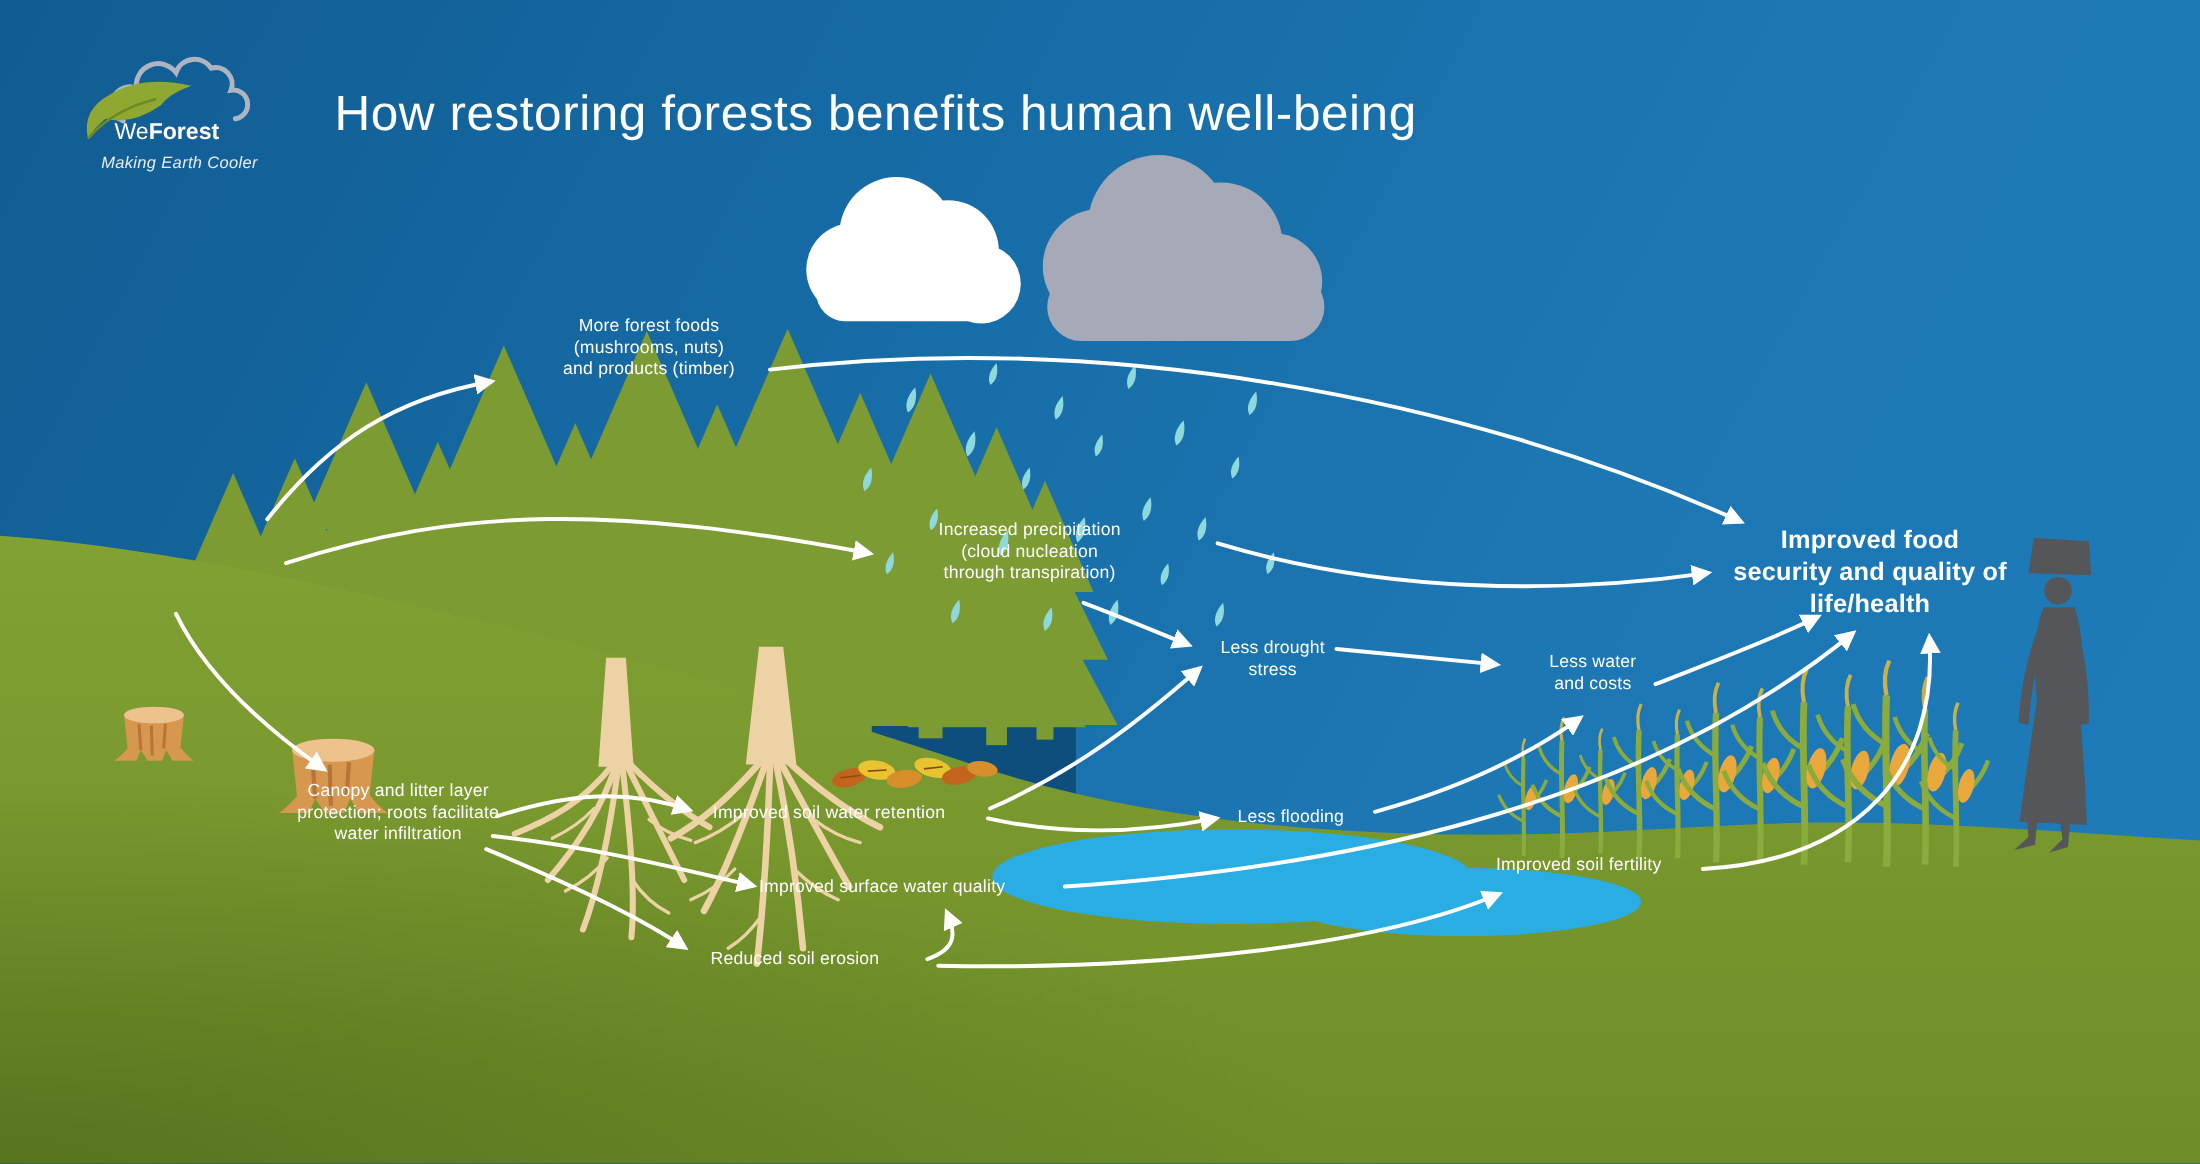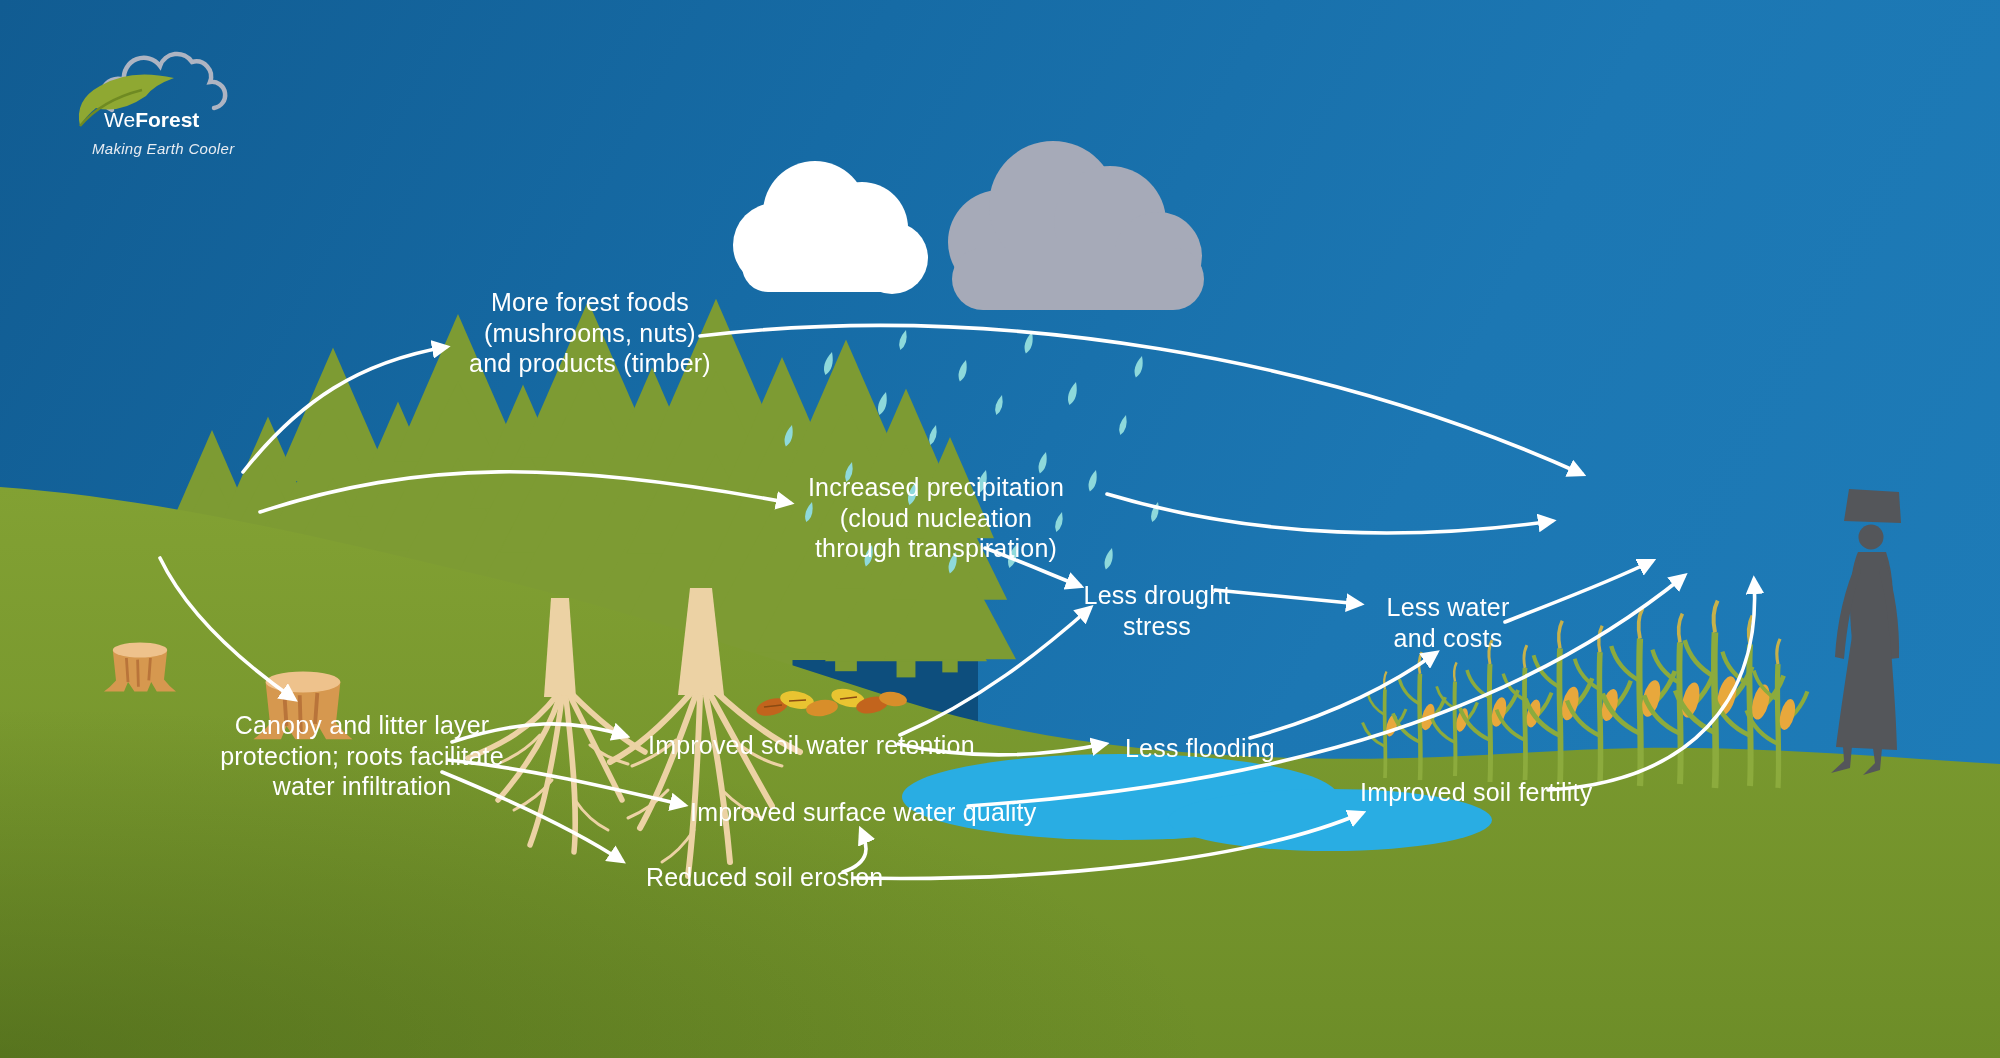--- a/index.html
+++ b/index.html
@@ -1,21 +1,21 @@
 <!DOCTYPE html>
 <html><head>
 <meta charset="utf-8">
 <style>
   html,body{margin:0;padding:0;background:#0c3a5e;}
   #stage{position:relative;width:2000px;height:1058px;overflow:hidden;
          font-family:"Liberation Sans",sans-serif;
          background:linear-gradient(118deg,#115c92 0%,#166ba5 35%,#1c77b3 65%,#1e7cb8 100%);}
   #scene{position:absolute;left:0;top:0;}
   .lbl{position:absolute;color:#ffffff;white-space:pre-line;line-height:1.22;
-       font-size:25px;letter-spacing:.2px;}
+       font-size:16px;letter-spacing:.2px;}
   .center{text-align:center;transform:translateX(-50%);}
   .big-left{font-size:39px;font-weight:bold;line-height:1.1;letter-spacing:.5px;}
   .big-right{font-size:23px;font-weight:bold;line-height:1.25;}
   #title{position:absolute;left:304px;top:77px;color:#fff;font-size:45px;
          font-weight:300;letter-spacing:.5px;}
   #logo{position:absolute;left:72px;top:48px;width:230px;height:125px;}
   #logo .brand{position:absolute;left:32px;top:60px;color:#fff;font-size:21px;}
   #logo .brand b{font-weight:bold;}
   #logo .tag{position:absolute;left:20px;top:92px;color:#e8ecf2;font-size:15px;
              font-style:italic;letter-spacing:.3px;}
@@ -229,31 +229,35 @@
   <div id="logo">
     <svg width="230" height="125" viewBox="0 0 230 125">
       <path d="M40,62 A16,16 0 0 1 52,32 A20,20 0 0 1 88,18 A18,18 0 0 1 120,14 A15,15 0 0 1 138,34 A13,13 0 0 1 142,60" fill="none" stroke="#aeb4c2" stroke-width="4.5" stroke-linecap="round"></path>
       <path d="M8,78 Q2,52 28,38 Q58,20 102,30 Q82,37 74,48 Q48,66 24,60 Q14,68 8,78 Z" fill="#8fa832"></path>
       <path d="M8,78 Q30,52 70,42" fill="none" stroke="#6f8a22" stroke-width="2.5"></path>
     </svg>
     <div class="brand"><span>We</span><b>Forest</b></div>
     <div class="tag">Making Earth Cooler</div>
   </div>
 
+  <div id="title">How restoring forests benefits human well-being</div>
 
   <div class="lbl center" style="left:590px;top:287px;">More forest foods
 (mushrooms, nuts)
 and products (timber)</div>
   <div class="lbl center" style="left:936px;top:472px;">Increased precipitation
 (cloud nucleation
 through transpiration)</div>
   <div class="lbl center" style="left:1157px;top:580px;">Less drought
 stress</div>
   <div class="lbl center" style="left:1448px;top:592px;">Less water
 and costs</div>
+  <div class="lbl big-right center" style="left:1700px;top:476px;">Improved food
+security and quality of
+life/health</div>
   <div class="lbl center" style="left:362px;top:710px;">Canopy and litter layer
 protection; roots facilitate
 water infiltration</div>
   <div class="lbl" style="left:648px;top:730px;">Improved soil water retention</div>
   <div class="lbl" style="left:1125px;top:733px;">Less flooding</div>
   <div class="lbl" style="left:690px;top:797px;">Improved surface water quality</div>
   <div class="lbl" style="left:1360px;top:777px;">Improved soil fertility</div>
   <div class="lbl" style="left:646px;top:862px;text-align:center;">Reduced soil erosion</div>
 </div>
 

